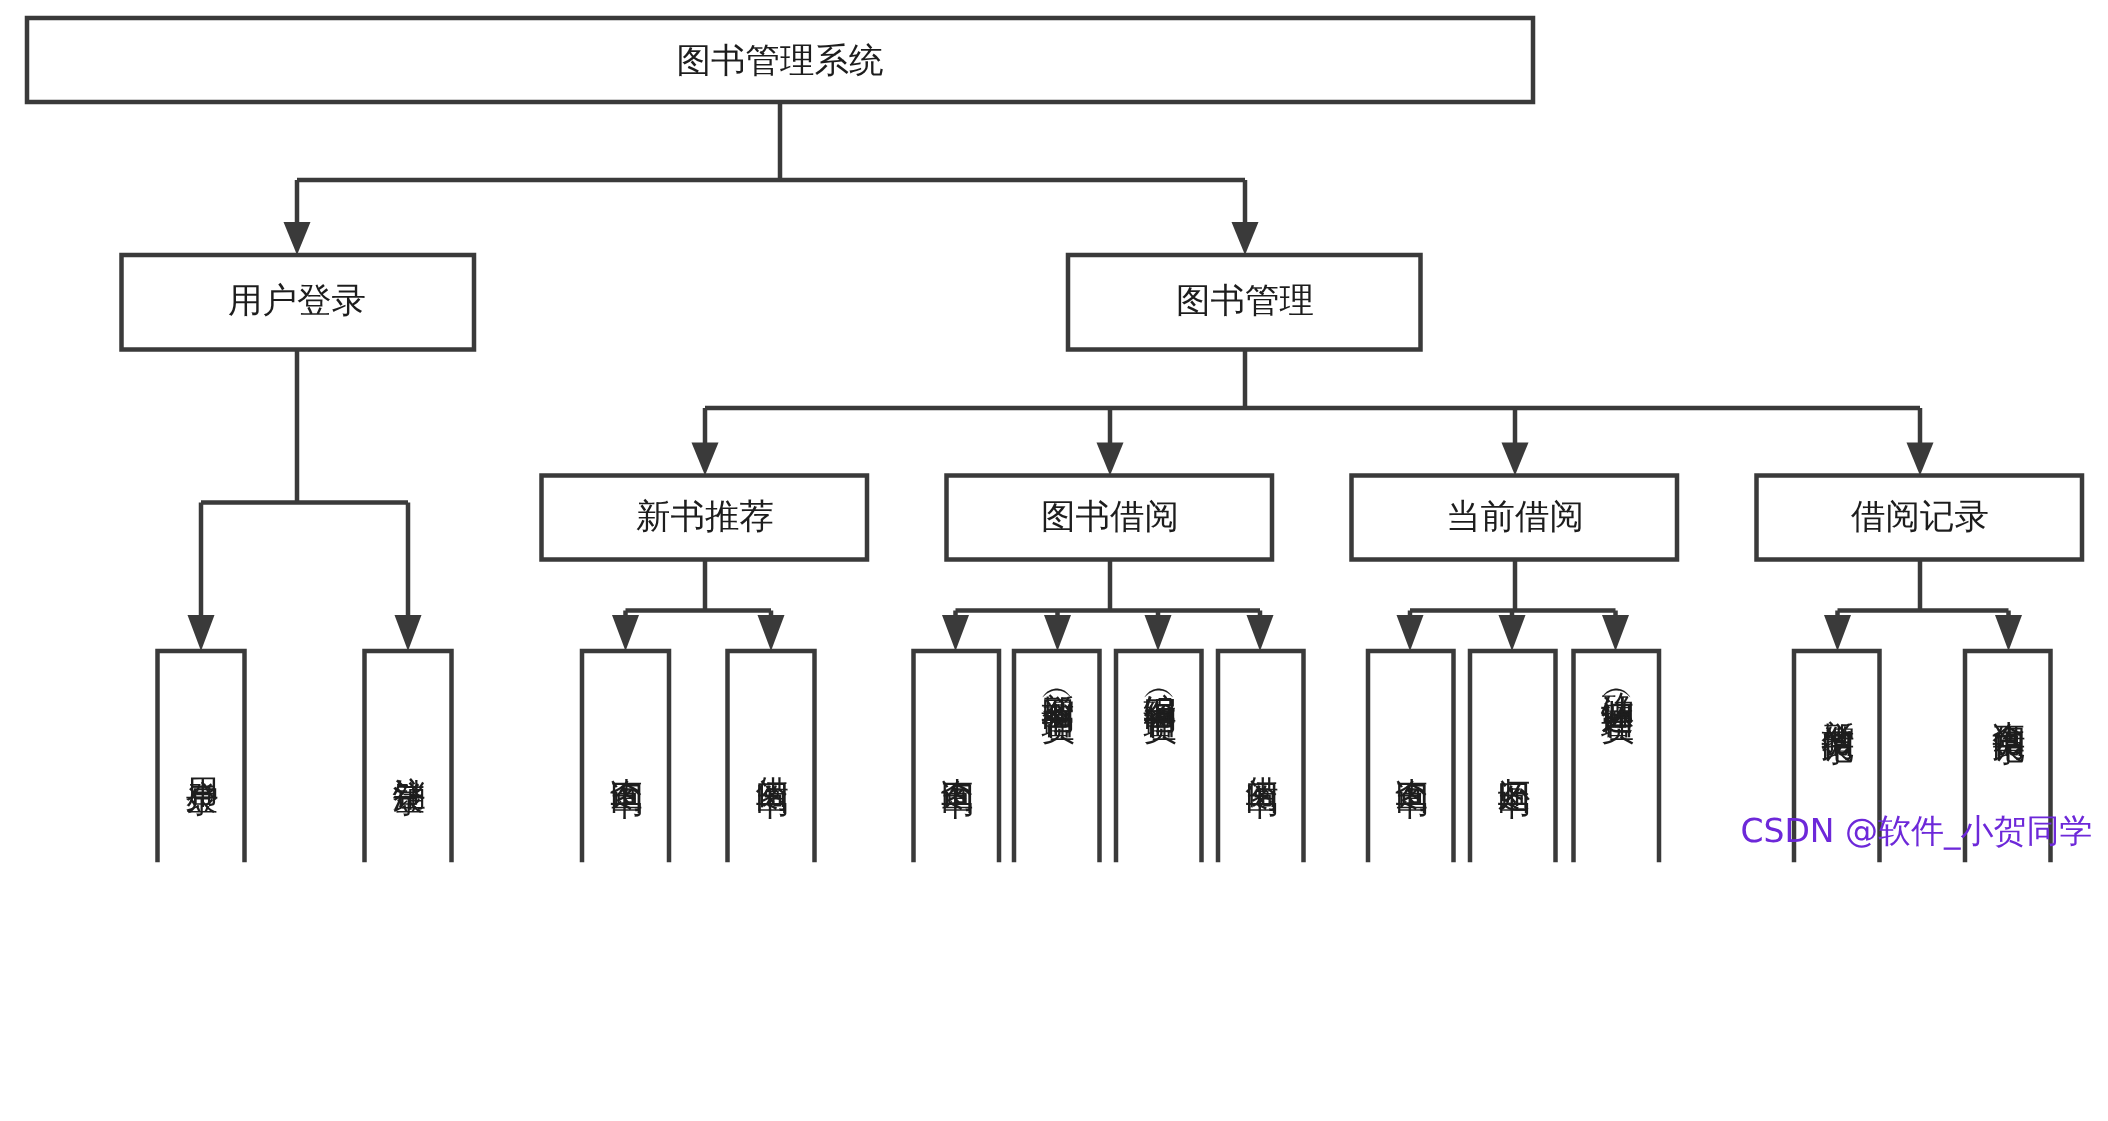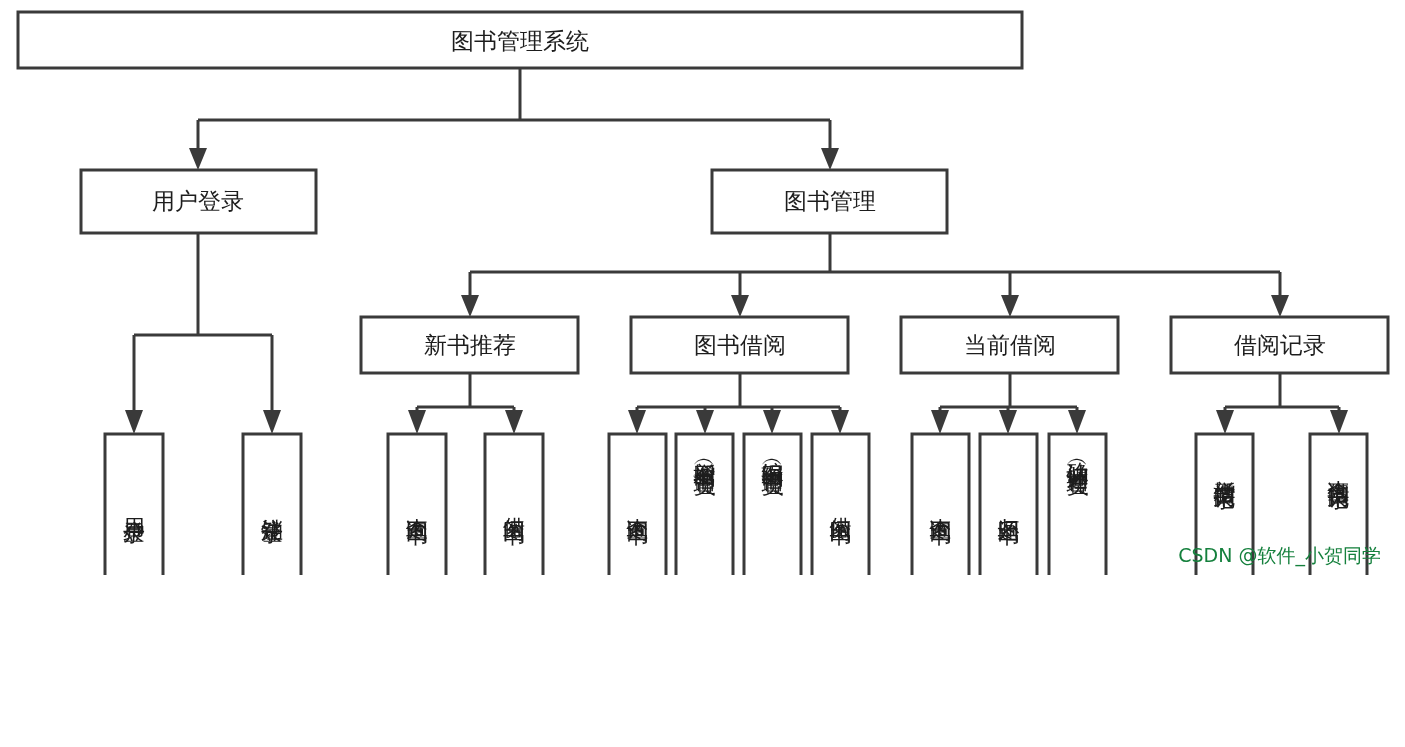--- a/index.html
+++ b/index.html
@@ -61,25 +61,25 @@
     font-family: "DejaVu Sans", "Liberation Sans", sans-serif;
     font-size: 22px;
     line-height: 1.08;
     letter-spacing: 2px;
     color: #1d1d1d;
     white-space: nowrap;
     text-align: center;
   }
   .watermark {
     position: absolute;
-    right: 24px;
+    right: 10px;
     bottom: 6px;
     font-family: "DejaVu Sans", "Liberation Sans", sans-serif;
-    font-size: 19px;
-    color: #15803d;
+    font-size: 22px;
+    color: #6d28d9;
     white-space: nowrap;
     pointer-events: none;
   }
 </style>
 </head>
 <body>
 
 <div id="diagram-root">
 
   <svg class="diagram-canvas" viewBox="0 0 1405 747">

